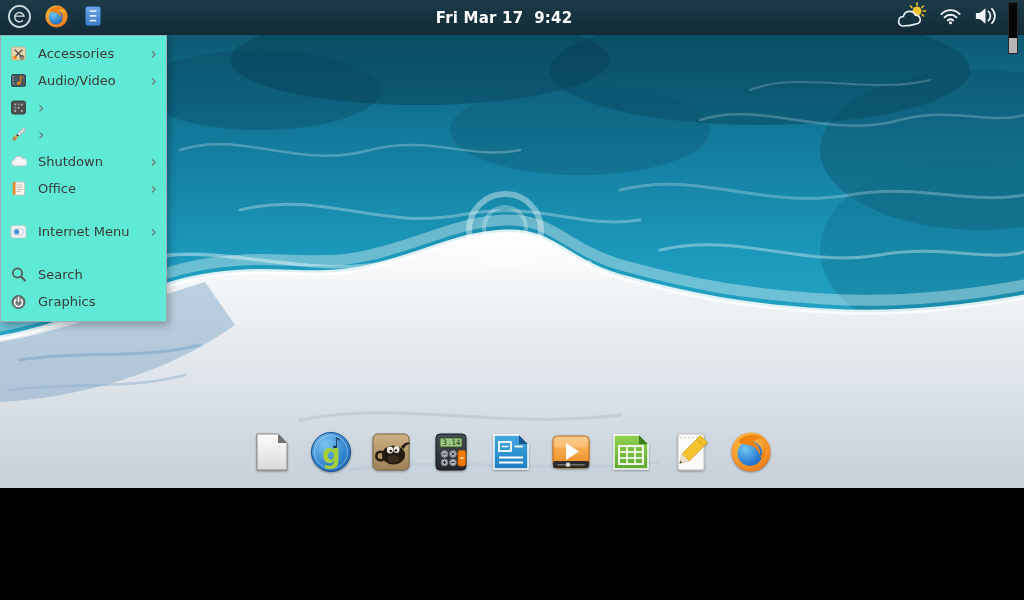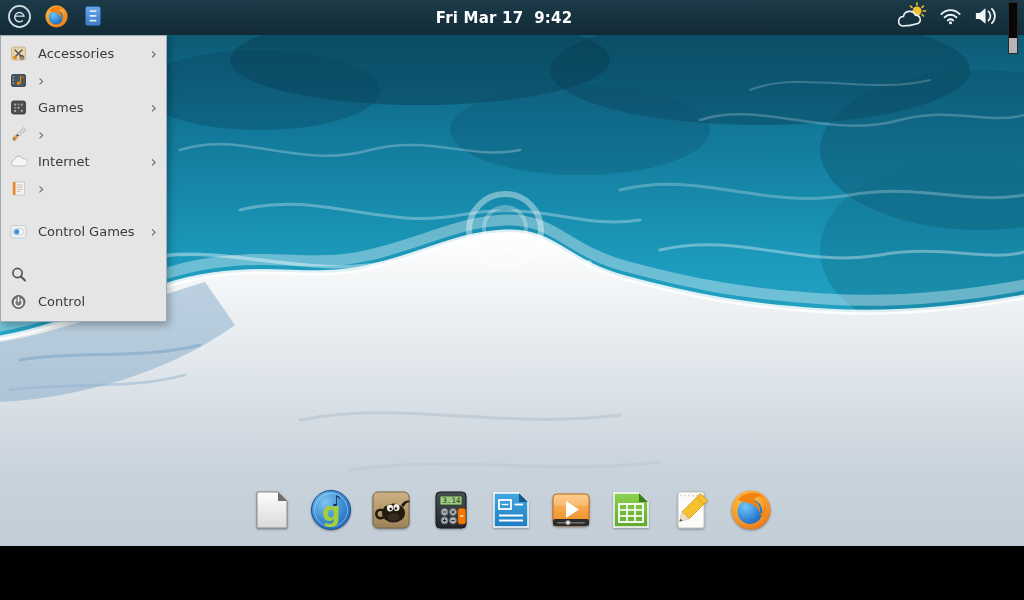--- a/index.html
+++ b/index.html
@@ -1,17 +1,17 @@
 <!DOCTYPE html>
 <html><head>
 <meta charset="utf-8">
 <style>
   * { margin:0; padding:0; box-sizing:border-box; }
   html,body { width:1024px; height:600px; overflow:hidden; background:#000; }
-  .screen { position:relative; width:1024px; height:546px; overflow:hidden;
+  .screen { position:relative; width:1024px; height:488px; overflow:hidden;
             font-family:"DejaVu Sans", sans-serif; }
   .wallpaper { position:absolute; inset:0; width:1024px; height:600px; z-index:0; }
 
   
   .panel { position:absolute; top:0; left:0; width:1024px; height:35px; z-index:10;
            background:linear-gradient(180deg,#1d3a48 0%,#16323f 55%,#122a36 100%);
            display:flex; align-items:center; }
   .panel-left { display:flex; align-items:center; gap:9px; padding-left:5px; z-index:2; }
   .pbtn { width:28px; height:28px; border:none; background:transparent; padding:1px;
           display:flex; align-items:center; justify-content:center; cursor:pointer; }
@@ -23,21 +23,21 @@
                  padding-right:24px; z-index:2; }
   .tray { display:flex; align-items:center; justify-content:center; background:none;
           border:none; padding:0; cursor:pointer; }
   .volume-slider { position:absolute; top:2px; right:6px; width:10px; height:52px;
                    background:#070707; border:1px solid #2a2a2a; z-index:11; cursor:pointer; }
   .volume-slider-fill { position:absolute; bottom:0; left:0; right:0; height:15px;
                         background:#b5b5b5; }
 
   
   .menu { position:absolute; top:35px; left:0; width:167px; z-index:9;
-          background:#e5e5e5; border:1px solid #9cadb8;
+          background:#5eead4; border:1px solid #9cadb8;
           box-shadow:2px 3px 8px rgba(0,0,0,.3); padding:4px 0 6px 0; }
   .menu-item { display:flex; align-items:center; height:27px; padding:0 9px 0 9px;
                font-size:13px; color:#3a3a3a; cursor:pointer; }
   .mi-icon { width:17px; height:17px; flex:0 0 17px; margin-right:11px;
              display:flex; align-items:center; justify-content:center; }
   .mi-icon svg { width:17px; height:17px; }
   .mi-label { flex:1; line-height:27px; }
   .mi-arrow { color:#707070; font-size:16px; line-height:16px; }
   .menu-gap { height:16px; }
 
@@ -217,37 +217,37 @@
         <svg viewBox="0 0 17 17">
           <rect x="1.5" y="2.5" width="14" height="12" rx="1.5" fill="#46555f" stroke="#2e3a42" stroke-width="0.8"></rect>
           <rect x="2.6" y="4" width="1.6" height="1.6" fill="#8a98a0"></rect>
           <rect x="2.6" y="7.2" width="1.6" height="1.6" fill="#8a98a0"></rect>
           <rect x="2.6" y="10.4" width="1.6" height="1.6" fill="#8a98a0"></rect>
           <circle cx="8.6" cy="11.3" r="1.8" fill="#e8821e"></circle>
           <rect x="9.9" y="4.8" width="1.3" height="6.5" fill="#e8821e"></rect>
           <path d="M9.9,4.8 q3.2,0.4 3.6,2.8 l0,-2.2 q-1.6,-1.4 -3.6,-1.6 z" fill="#e8821e"></path>
         </svg>
       </span>
+      <span class="mi-label">Audio/Video</span>
       <span class="mi-arrow">›</span>
     </div>
 
     <div class="menu-item">
       <span class="mi-icon">
         <svg viewBox="0 0 17 17">
           <rect x="1.5" y="2" width="14" height="13" rx="2" fill="#4e4e4e" stroke="#333333" stroke-width="0.8"></rect>
           <circle cx="5.2" cy="5.6" r="1.1" fill="#b0b0b0"></circle>
             <circle cx="8.5" cy="5.6" r="1.1" fill="#8a8a8a"></circle>
           <circle cx="11.8" cy="5.6" r="1.1" fill="#b0b0b0"></circle>
             <circle cx="5.2" cy="8.8" r="1.1" fill="#8a8a8a"></circle>
           <circle cx="8.5" cy="8.8" r="1.1" fill="#b0b0b0"></circle>
             <circle cx="11.8" cy="11.9" r="1.1" fill="#b0b0b0"></circle>
           <circle cx="5.2" cy="11.9" r="1.1" fill="#b0b0b0"></circle>
         </svg>
       </span>
-      <span class="mi-label">Games</span>
       <span class="mi-arrow">›</span>
     </div>
 
     <div class="menu-item">
       <span class="mi-icon">
         <svg viewBox="0 0 17 17">
           <polygon points="13.5,1.5 16,4 9,10 7,8" fill="#d9d9d9" stroke="#9a9a9a" stroke-width="0.5"></polygon>
           <polygon points="7,8 9,10 5.8,10.8" fill="#3a3a3a"></polygon>
           <polygon points="5.5,9 8,11.5 6.5,13 4,10.5" fill="#e8a13c"></polygon>
           <polygon points="4,10.5 6.5,13 4.5,15.2 2,12.7" fill="#b5854a"></polygon>
@@ -255,73 +255,75 @@
       </span>
       <span class="mi-arrow">›</span>
     </div>
 
     <div class="menu-item">
       <span class="mi-icon">
         <svg viewBox="0 0 17 17">
           <path d="M4,13 a3.2,3.2 0 0 1 0.4,-6.3 a4.4,4.4 0 0 1 8.4,-1 a3,3 0 0 1 1.4,7.3 z" fill="#f5f5f5" stroke="#b9bec2" stroke-width="1"></path>
         </svg>
       </span>
-      <span class="mi-label">Internet</span>
+      <span class="mi-label">Shutdown</span>
       <span class="mi-arrow">›</span>
     </div>
 
     <div class="menu-item">
       <span class="mi-icon">
         <svg viewBox="0 0 17 17">
           <rect x="5" y="2" width="9.5" height="13" fill="#f7f4ee" stroke="#c9c4ba" stroke-width="0.8"></rect>
           <rect x="2.8" y="2" width="2.6" height="13" fill="#e8882a"></rect>
           <line x1="6.5" y1="5" x2="12.8" y2="5" stroke="#b9b2a4" stroke-width="0.8"></line>
           <line x1="6.5" y1="7.2" x2="12.8" y2="7.2" stroke="#b9b2a4" stroke-width="0.8"></line>
           <line x1="6.5" y1="9.4" x2="12.8" y2="9.4" stroke="#b9b2a4" stroke-width="0.8"></line>
           <line x1="6.5" y1="11.6" x2="10.8" y2="11.6" stroke="#b9b2a4" stroke-width="0.8"></line>
         </svg>
       </span>
+      <span class="mi-label">Office</span>
       <span class="mi-arrow">›</span>
     </div>
 
     <div class="menu-gap"></div>
 
     <div class="menu-item">
       <span class="mi-icon">
         <svg viewBox="0 0 17 17">
           <rect x="1" y="2.5" width="15" height="12.5" rx="2" fill="#eef1f3" stroke="#c2c8cc" stroke-width="0.8"></rect>
           <rect x="3.5" y="5.9" width="10" height="5.8" rx="2.9" fill="#ffffff" stroke="#b5bcc2" stroke-width="0.8"></rect>
           <circle cx="6.8" cy="8.8" r="2.5" fill="#3f8fd6"></circle>
         </svg>
       </span>
-      <span class="mi-label">Control Games</span>
+      <span class="mi-label">Internet Menu</span>
       <span class="mi-arrow">›</span>
     </div>
 
     <div class="menu-gap"></div>
 
 
     <div class="menu-item">
       <span class="mi-icon">
         <svg viewBox="0 0 17 17">
           <circle cx="7.5" cy="7" r="4.6" fill="none" stroke="#555555" stroke-width="1.7"></circle>
           <line x1="11" y1="10.5" x2="15" y2="14.5" stroke="#555555" stroke-width="2" stroke-linecap="round"></line>
         </svg>
       </span>
+      <span class="mi-label">Search</span>
     </div>
 
     <div class="menu-item">
       <span class="mi-icon">
         <svg viewBox="0 0 17 17">
           <circle cx="8.5" cy="9" r="6.5" fill="#787878" stroke="#4a4a4a" stroke-width="0.8"></circle>
           <path d="M5.9,6.6 a3.9,3.9 0 1 0 5.2,0" fill="none" stroke="#ffffff" stroke-width="1.5" stroke-linecap="round"></path>
           <line x1="8.5" y1="4.6" x2="8.5" y2="8.6" stroke="#ffffff" stroke-width="1.5" stroke-linecap="round"></line>
         </svg>
       </span>
-      <span class="mi-label">Control</span>
+      <span class="mi-label">Graphics</span>
     </div>
 
   </div>
 
   <div class="dock-shelf"></div>
 
   <div class="dock">
 
     <button class="dock-item">
       <svg viewBox="0 0 44 44">

